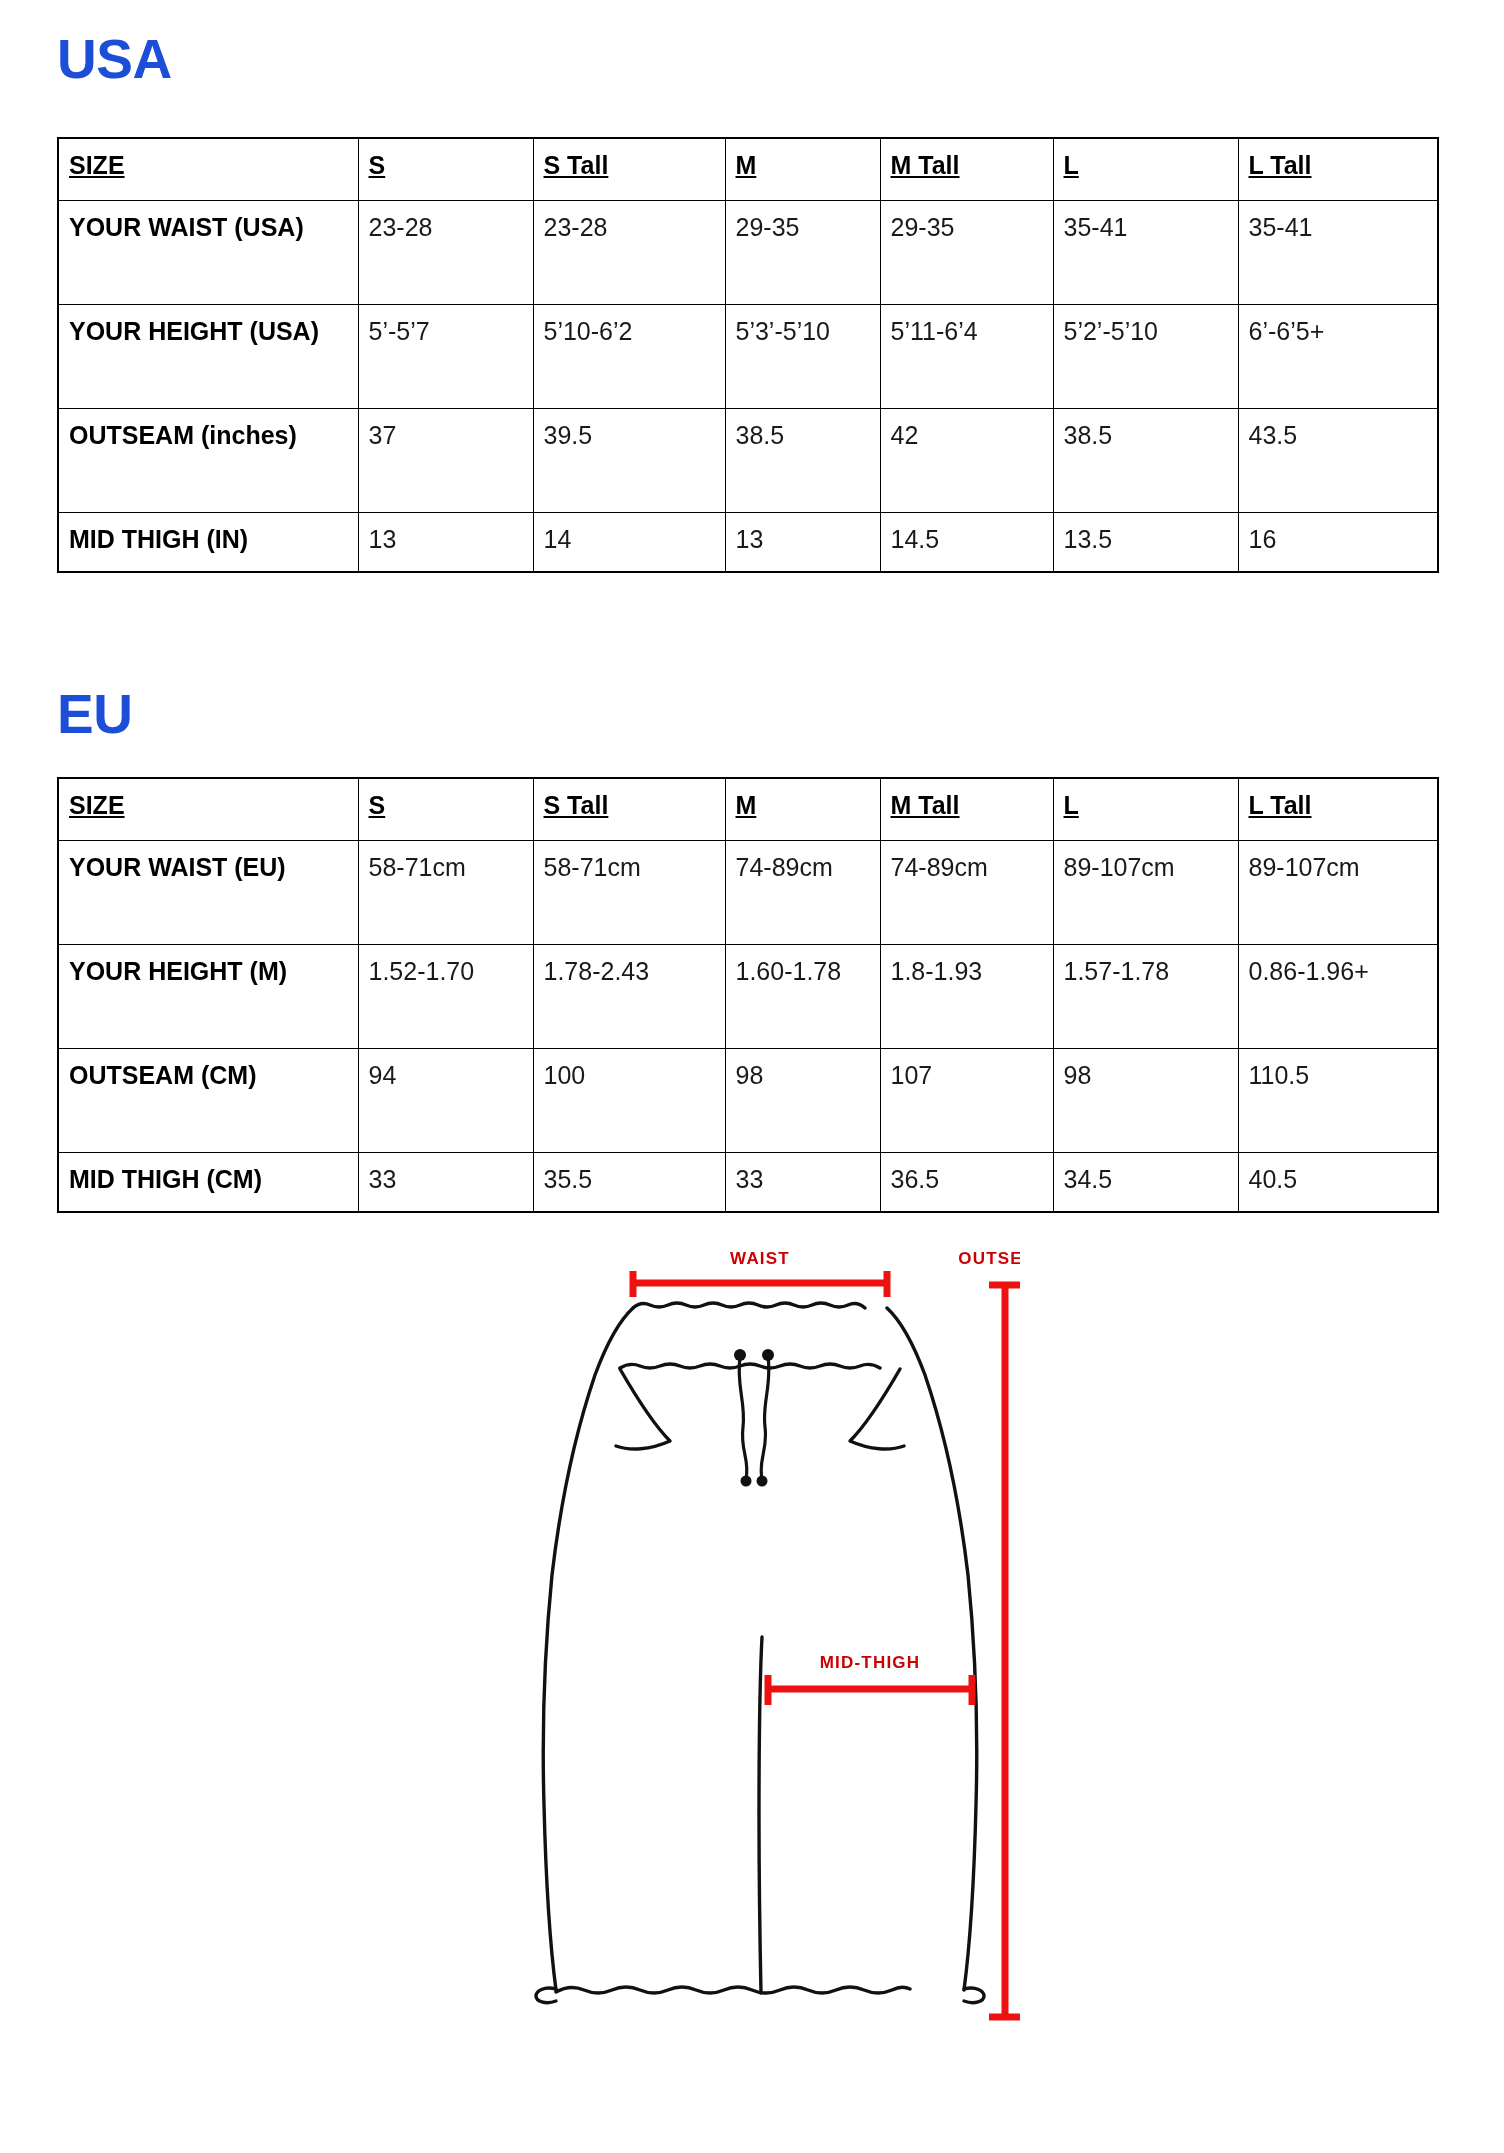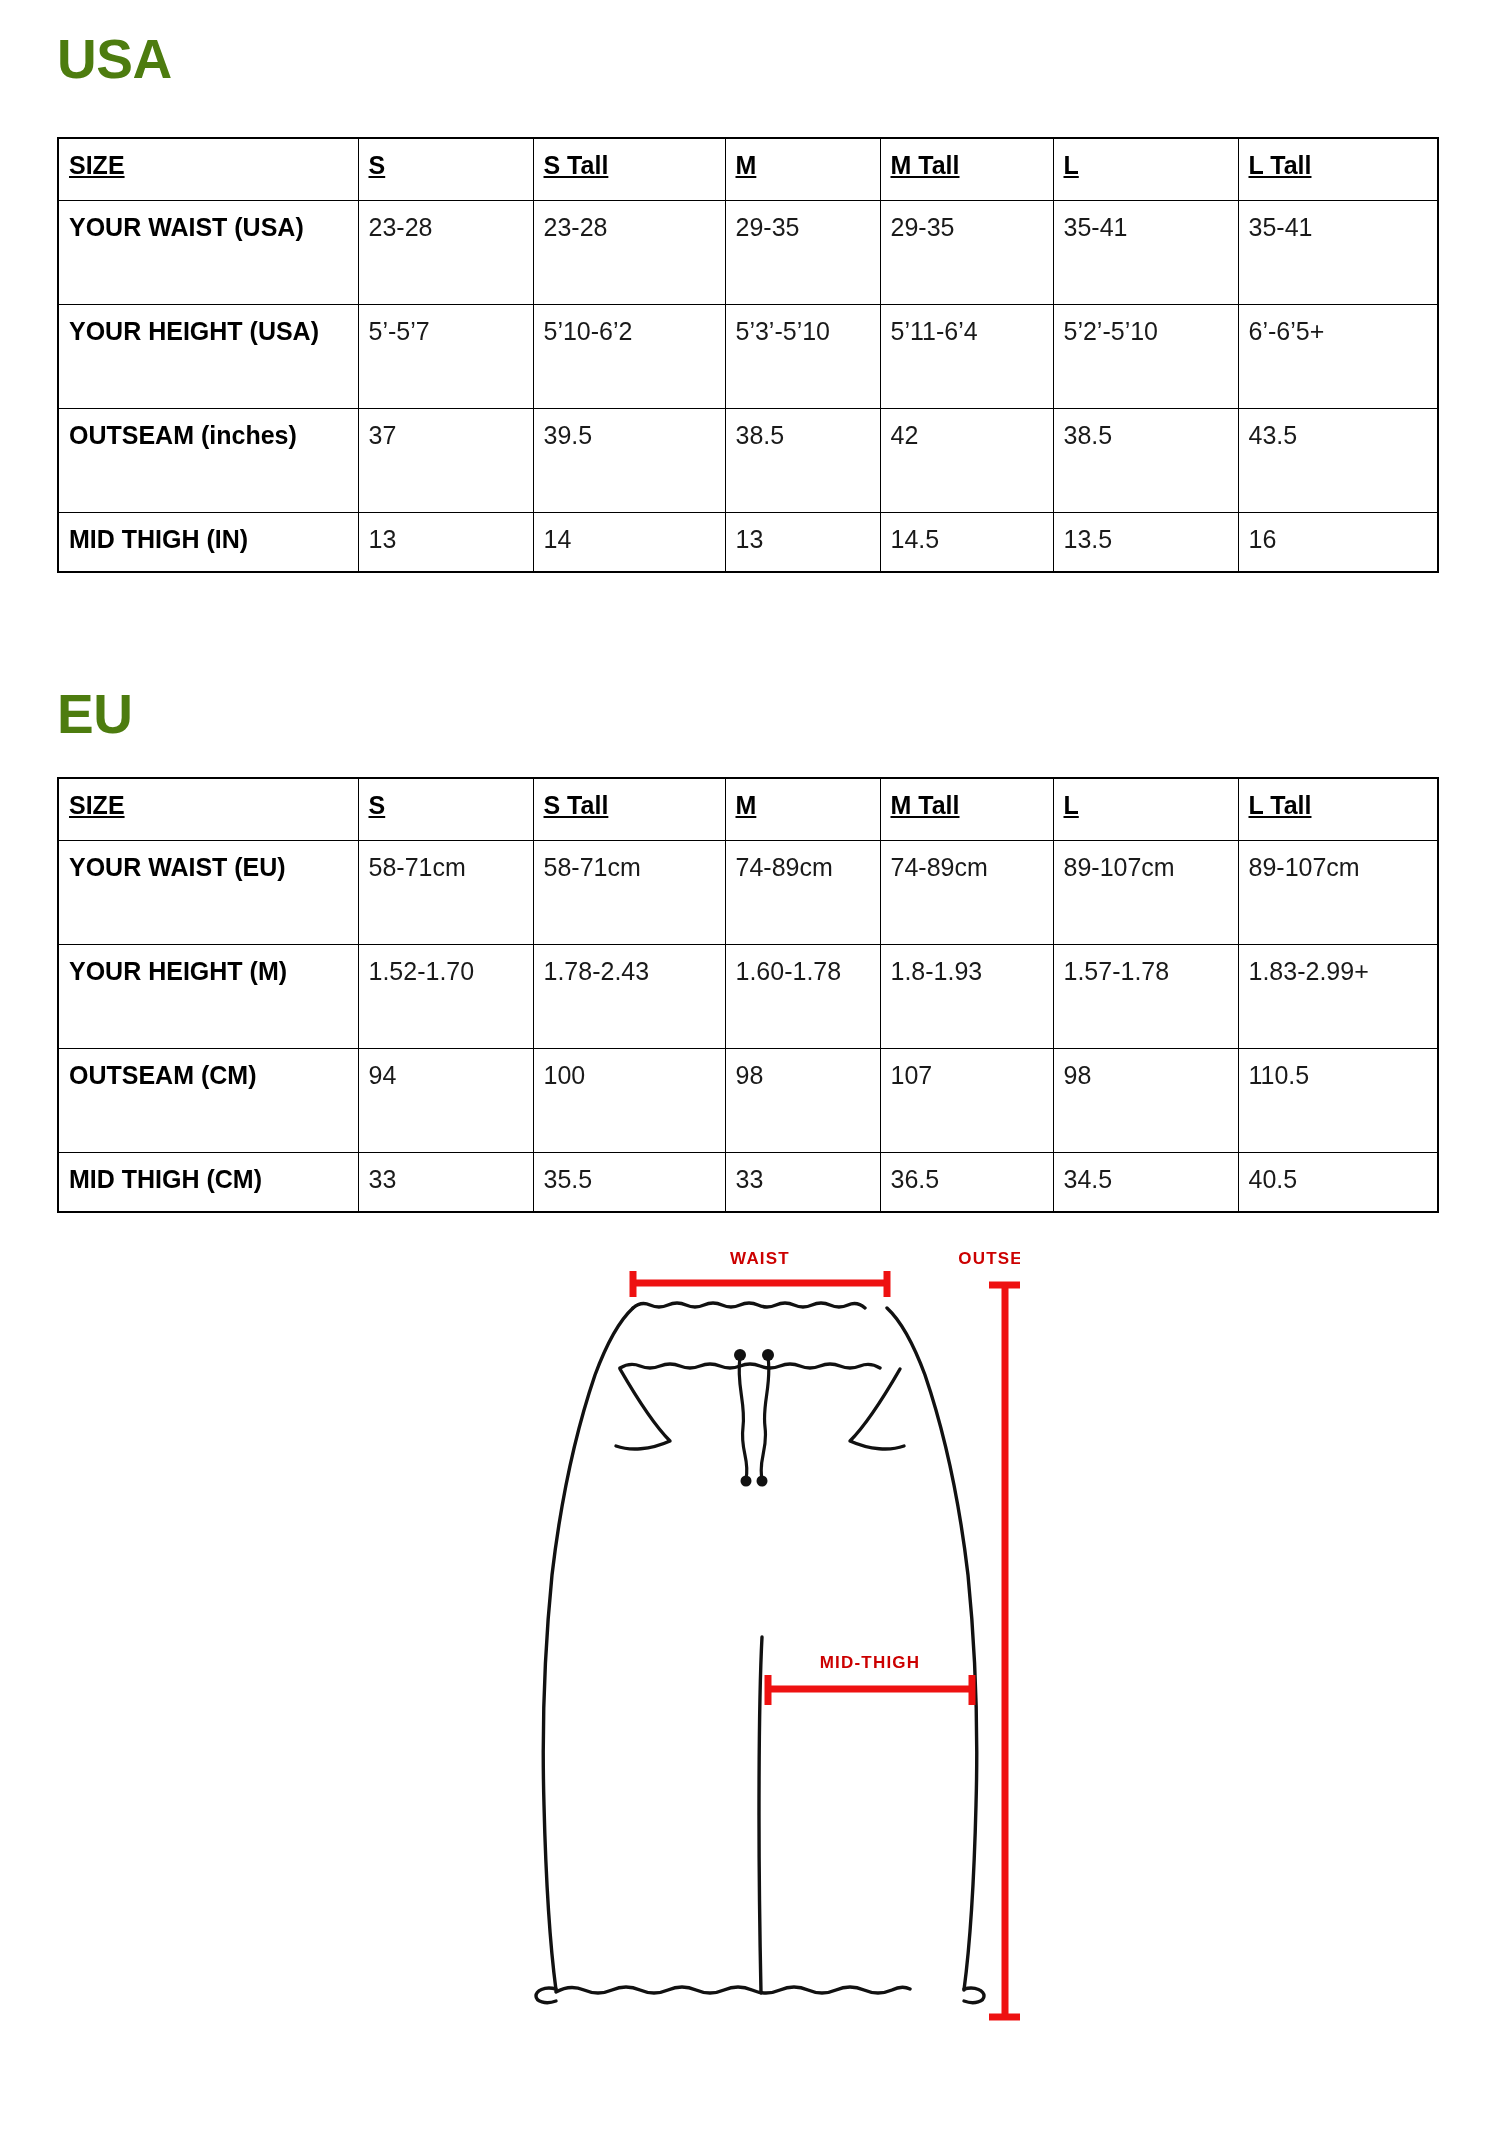--- a/index.html
+++ b/index.html
@@ -19,21 +19,21 @@
 
   .page {
     position: relative;
     width: 1504px;
     height: 2153px;
     padding: 0;
   }
 
   
   .section-heading {
-    color: #4d7c0f;
+    color: #1d4ed8;
     font-weight: bold;
     font-size: 55px;
     line-height: 1;
     letter-spacing: -0.5px;
     margin: 0;
     padding: 0;
   }
   #usa-heading-wrap {
     position: absolute;
     left: 57px;
@@ -223,21 +223,21 @@
         <td>89-107cm</td>
       </tr>
 
       <tr class="r-tall">
         <td class="rowlabel">YOUR HEIGHT (M)</td>
         <td>1.52-1.70</td>
         <td>1.78-2.43</td>
         <td>1.60-1.78</td>
         <td>1.8-1.93</td>
         <td>1.57-1.78</td>
-        <td>1.83-2.99+</td>
+        <td>0.86-1.96+</td>
       </tr>
 
       <tr class="r-tall">
         <td class="rowlabel">OUTSEAM (CM)</td>
         <td>94</td>
         <td>100</td>
         <td>98</td>
         <td>107</td>
         <td>98</td>
         <td>110.5</td>

